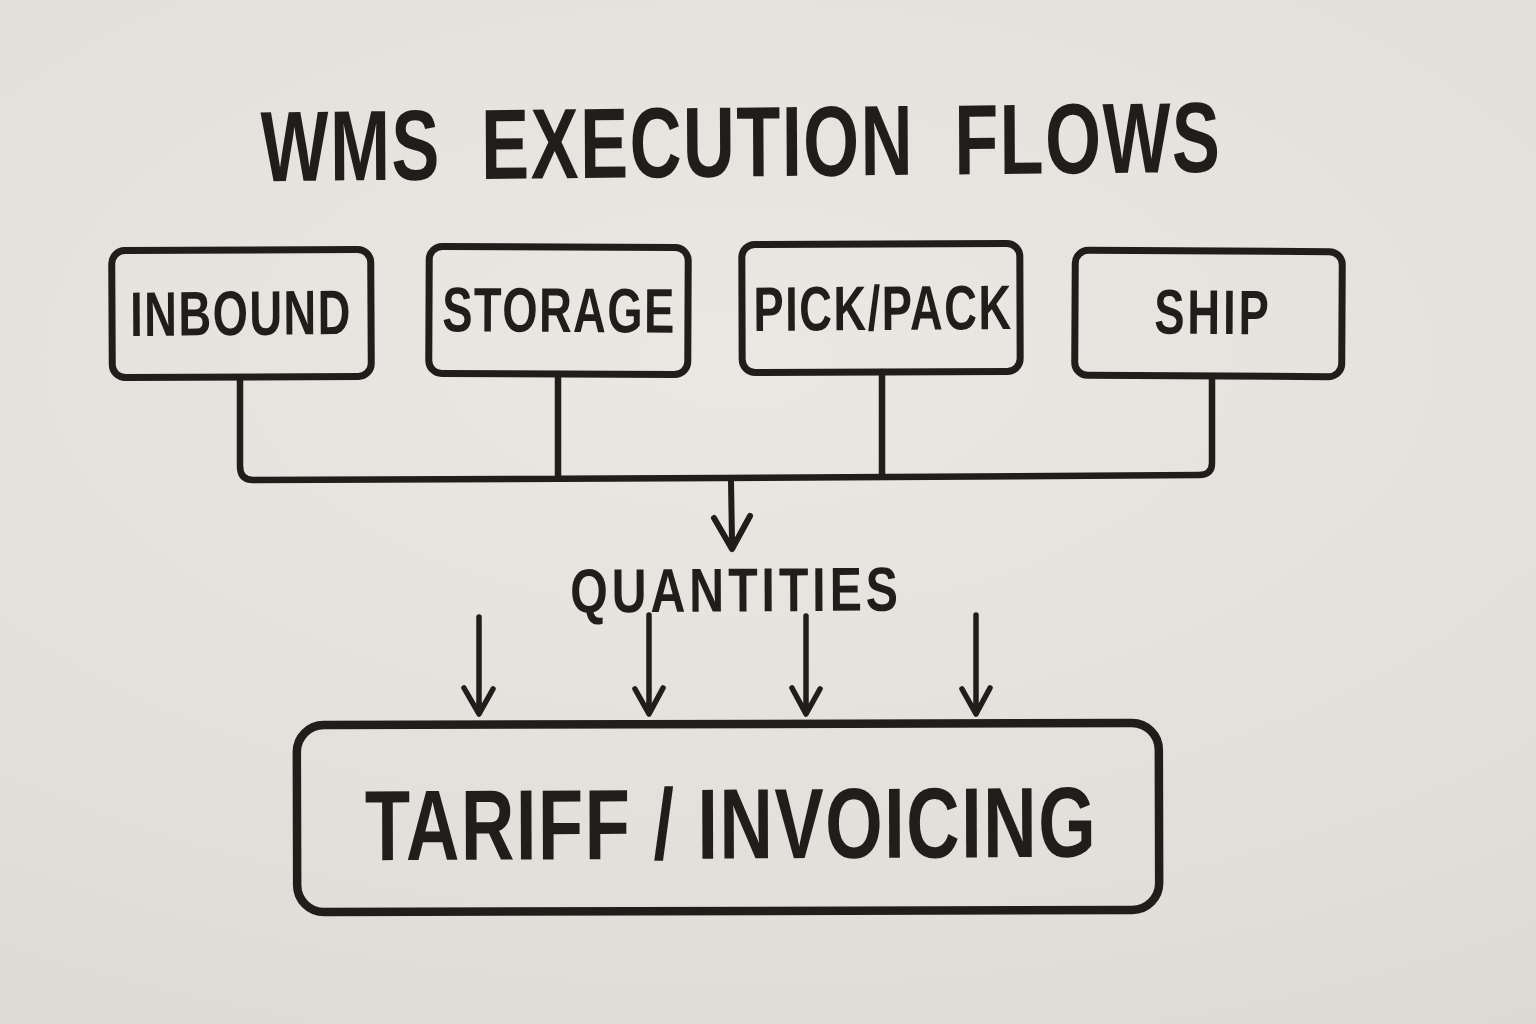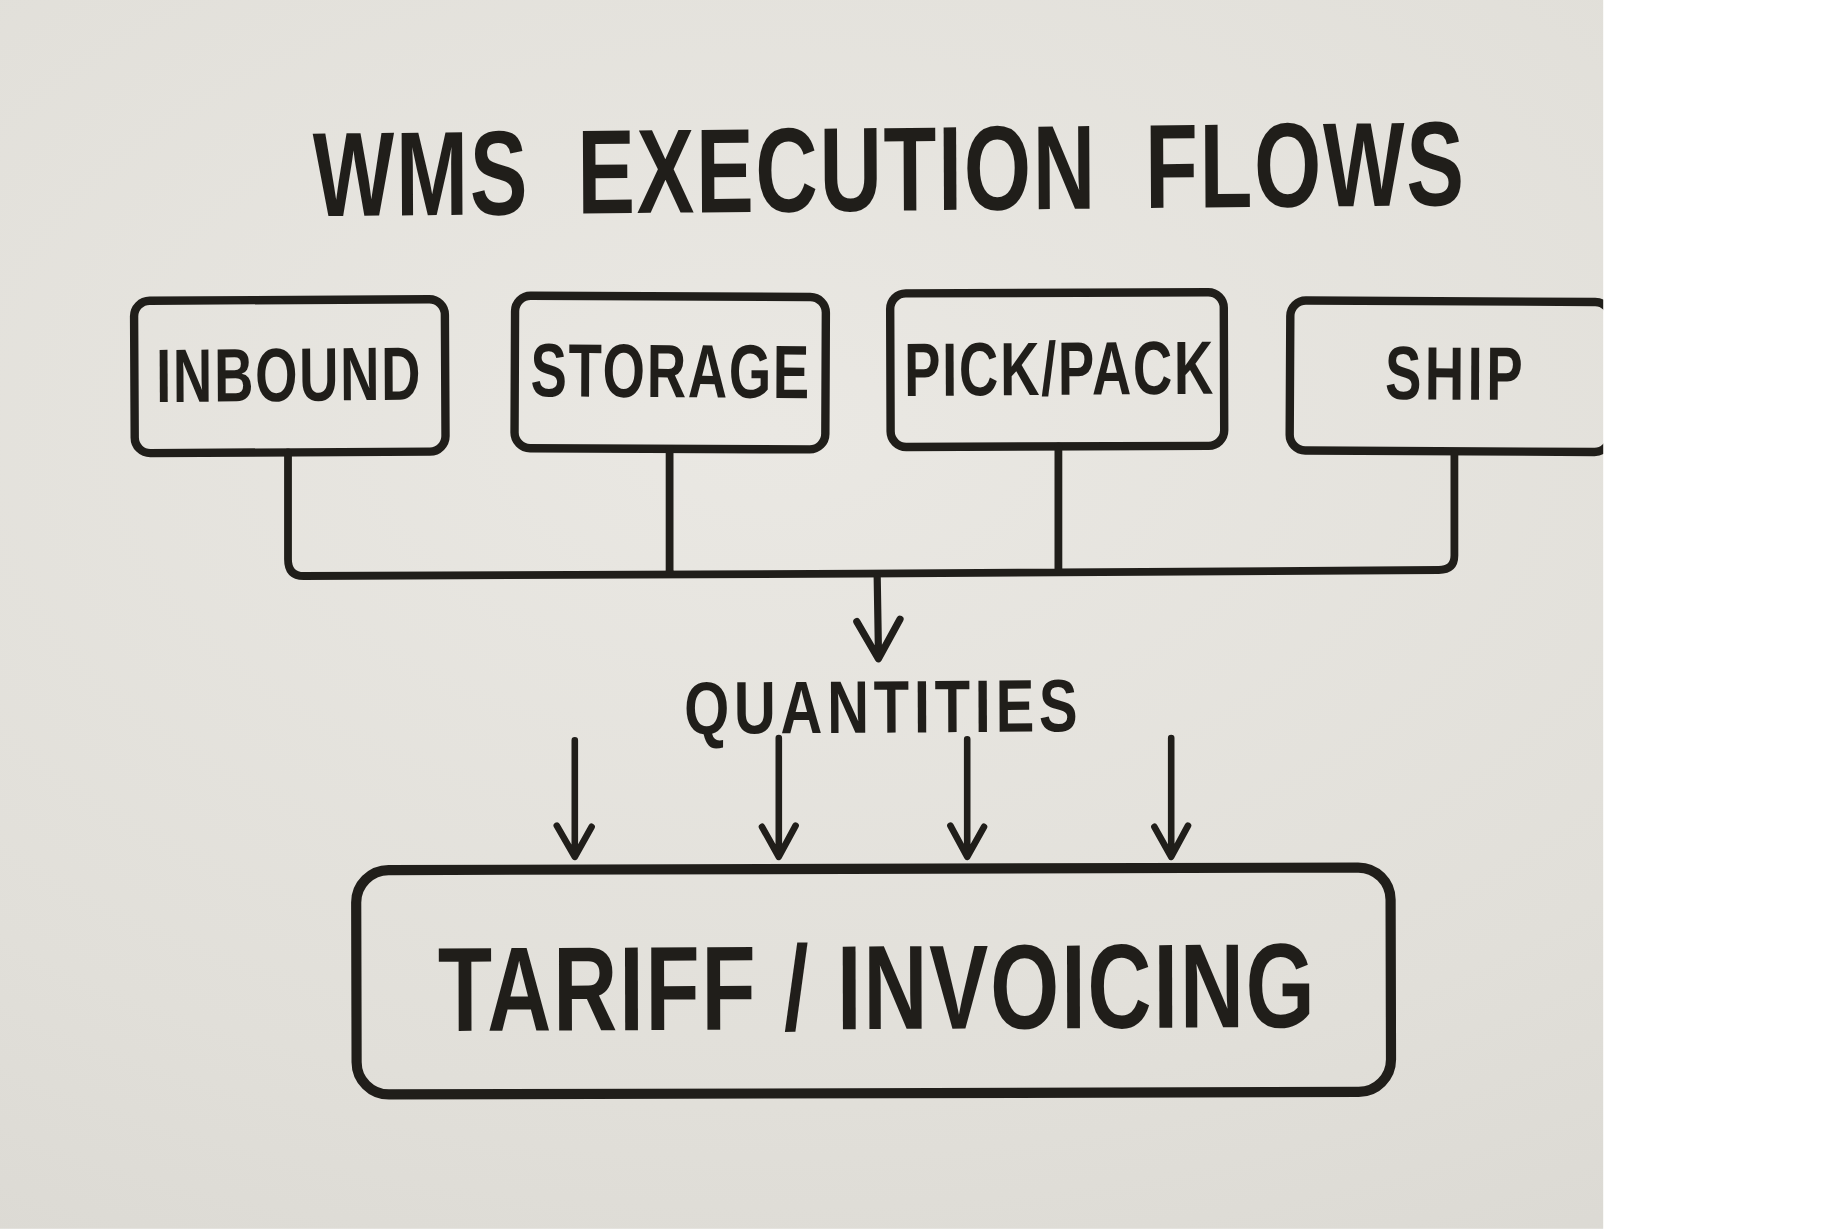--- a/index.html
+++ b/index.html
@@ -1,17 +1,17 @@
 <!DOCTYPE html>
 <html><head>
 <meta charset="utf-8">
 <style>
   html,body{margin:0;padding:0;}
   #stage{
-    position:relative;width:1336px;height:1024px;overflow:hidden;
+    position:relative;width:1536px;height:1024px;overflow:hidden;
     background:
       radial-gradient(ellipse 130% 100% at 48% 35%, #eae8e3 0%, #e1dfd9 55%, #d6d4ce 100%);
     font-family:"Liberation Sans",sans-serif;
   }
   .hand{
     position:absolute;
     font-weight:700;
     color:#201e1a;
     white-space:nowrap;
     letter-spacing:2px;

